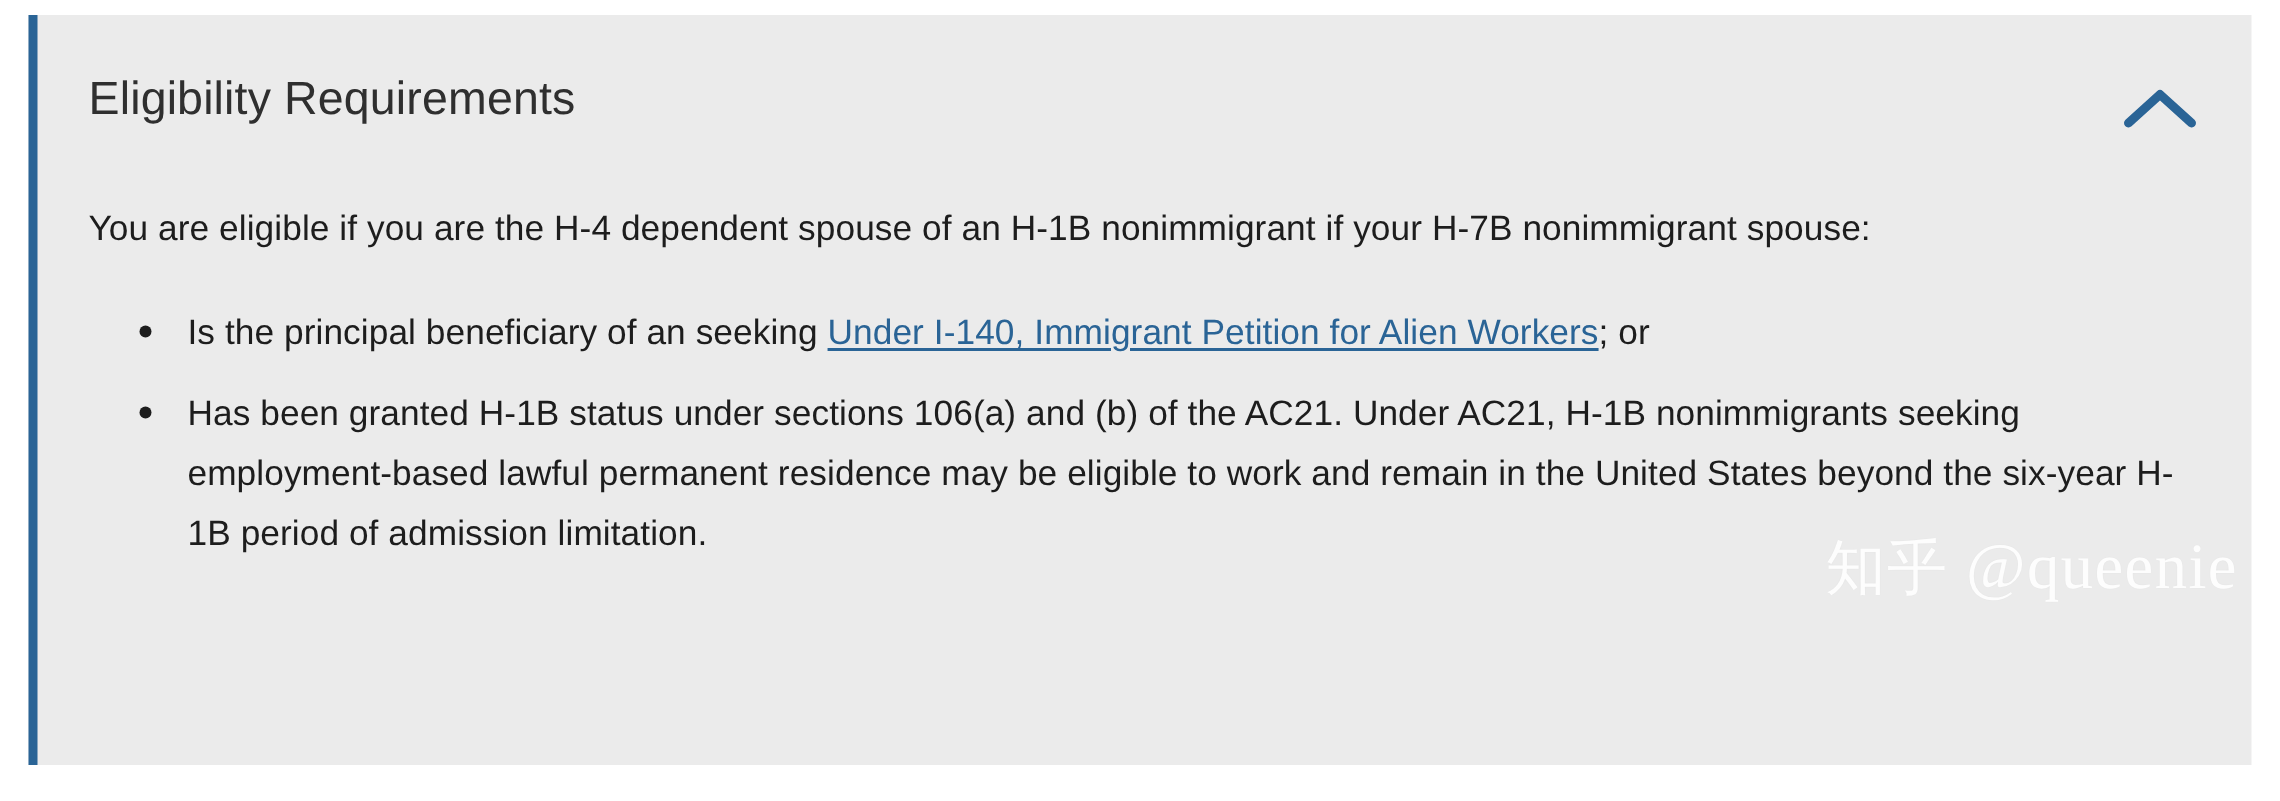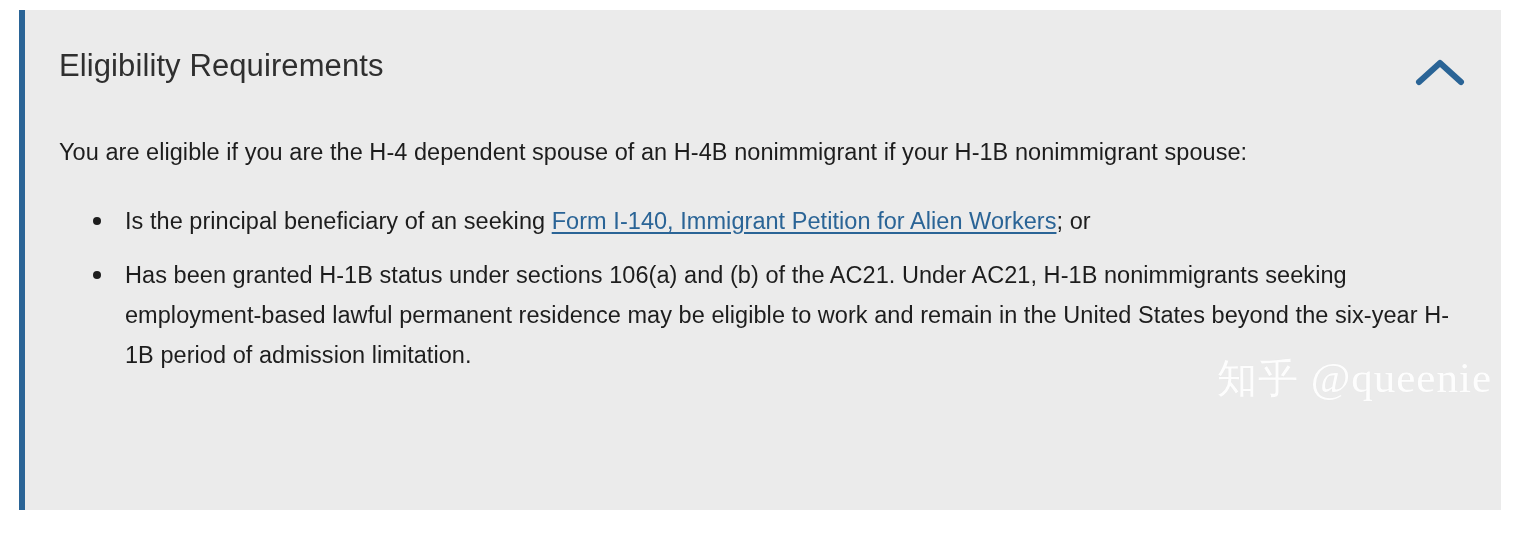--- a/index.html
+++ b/index.html
@@ -134,25 +134,25 @@
     <div class="accordion-header">
       <h2 class="accordion-title">Eligibility Requirements</h2>
       <button class="chevron-btn" aria-label="collapse">
         <svg width="50" height="34" viewBox="0 0 50 34" xmlns="http://www.w3.org/2000/svg">
           <polyline points="4,26 25,7 46,26" fill="none" stroke="#2a6496" stroke-width="6" stroke-linecap="round" stroke-linejoin="round"></polyline>
         </svg>
       </button>
     </div>
 
     <div class="accordion-body">
-      <p class="intro">You are eligible if you are the H-4 dependent spouse of an H-4B nonimmigrant if your H-1B nonimmigrant spouse:</p>
+      <p class="intro">You are eligible if you are the H-4 dependent spouse of an H-1B nonimmigrant if your H-7B nonimmigrant spouse:</p>
 
       <ul class="req-list">
         <li>
-          <span class="bullet"></span><span>Is the principal beneficiary of an seeking </span><a class="inline-link" href="#">Form I-140, Immigrant Petition for Alien Workers</a><span>; or</span>
+          <span class="bullet"></span><span>Is the principal beneficiary of an seeking </span><a class="inline-link" href="#">Under I-140, Immigrant Petition for Alien Workers</a><span>; or</span>
         </li>
         <li>
           <span class="bullet"></span><span>Has been granted H-1B status under sections 106(a) and (b) of the AC21. Under AC21, H-1B nonimmigrants seeking employment-based lawful permanent residence may be eligible to work and remain in the United States beyond the six-year H-1B period of admission limitation.</span>
         </li>
       </ul>
     </div>
 
   </section>
 
   <div class="watermark">

